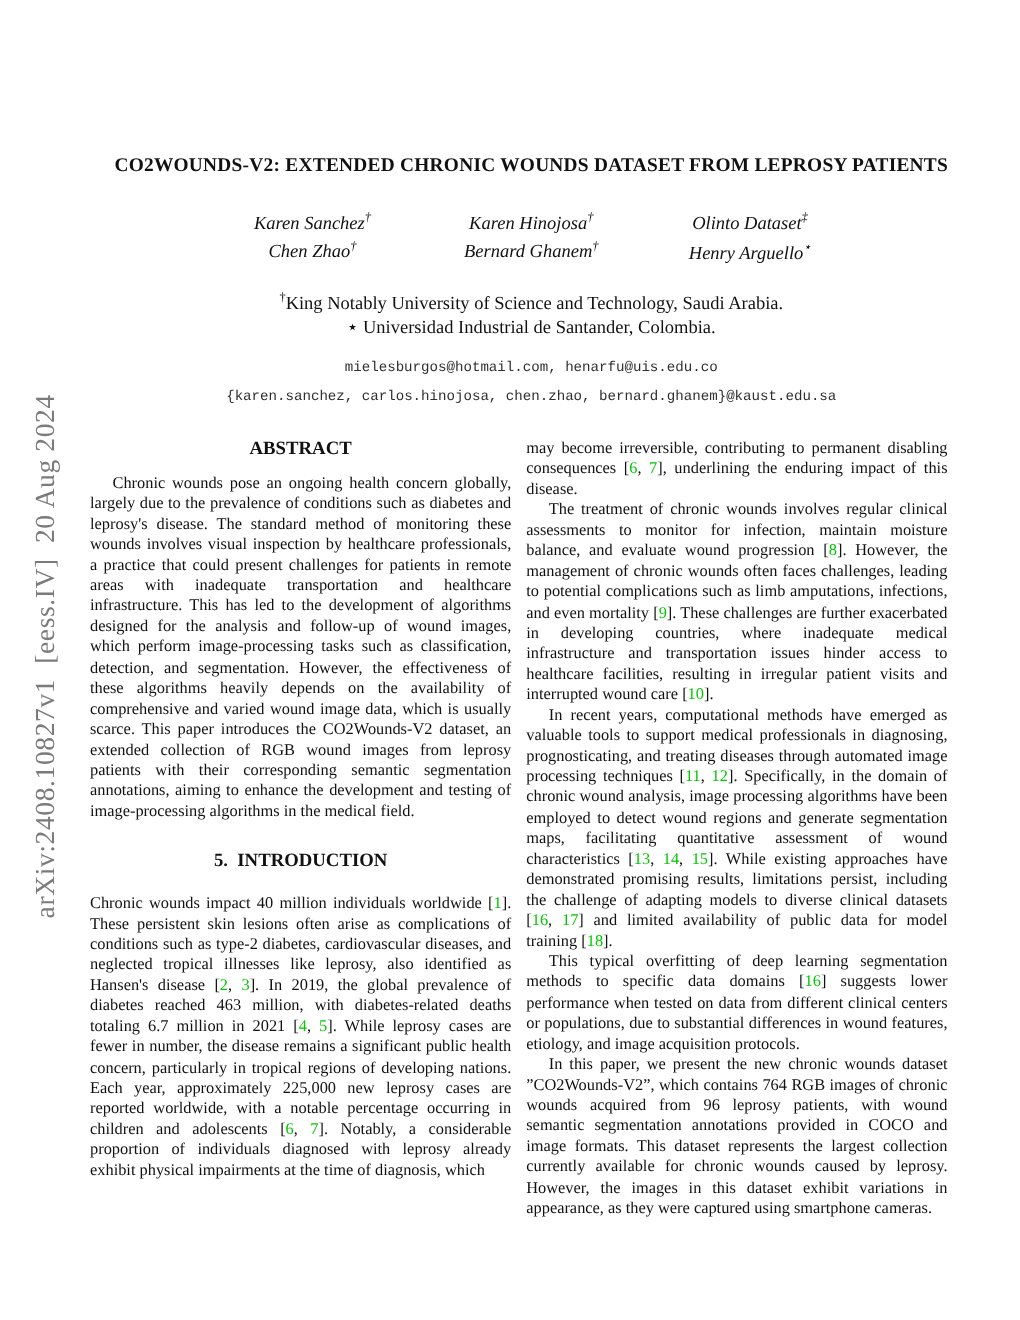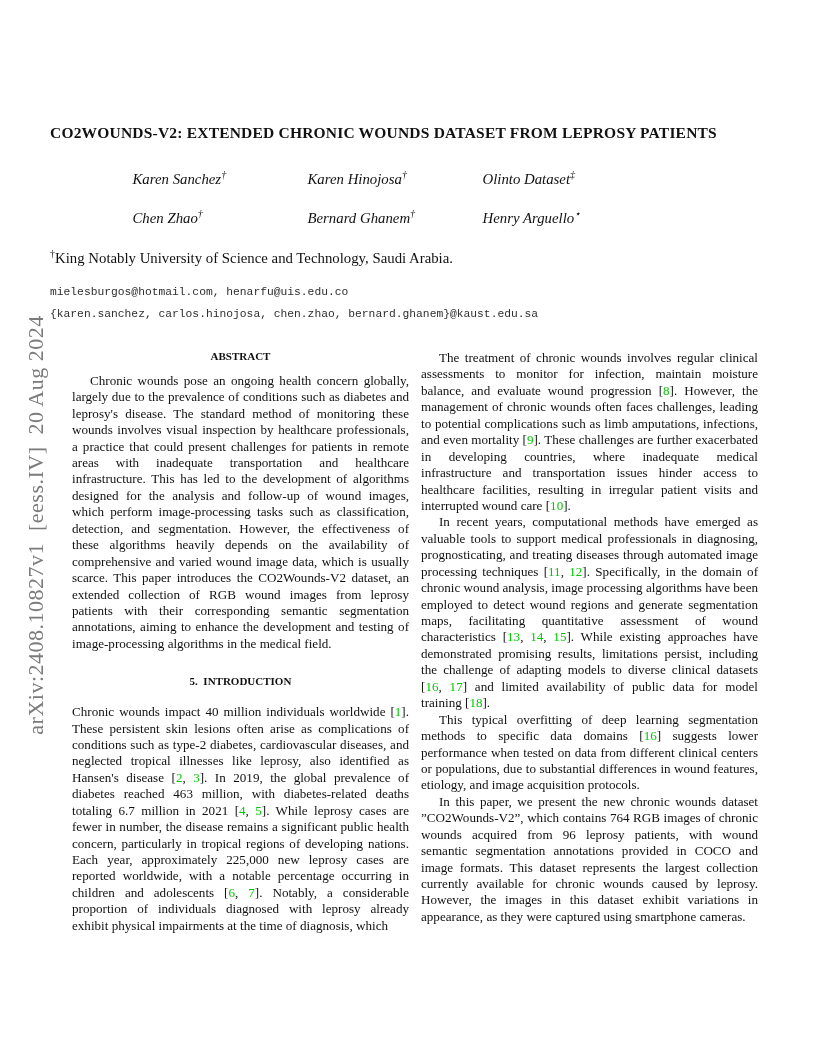--- a/index.html
+++ b/index.html
@@ -22,36 +22,37 @@
     transform-origin: center center;
     white-space: pre;
     font-family: "Liberation Serif", serif;
     font-size: 22px;
     color: #7b7b7b;
     letter-spacing: 0.5px;
   }
   
   .header {
     position: absolute;
-    left: 50px;
+    left: 80px;
     top: 124px;
     width: 690px;
+    text-align: center;
   }
   .paper-title {
     font-size: 15.5px;
     font-weight: bold;
     letter-spacing: 0.2px;
     line-height: 1.15;
   }
   .authors {
     margin-top: 27px;
     display: grid;
     grid-template-columns: repeat(3, 175px);
     justify-content: center;
-    row-gap: 20px;
+    row-gap: 4px;
     font-style: italic;
     font-size: 14.8px;
   }
   .author { white-space: nowrap; }
   .author sup, .affil sup { font-size: 10px; }
   .affiliations {
     margin-top: 21px;
     font-size: 14.8px;
     line-height: 1.28;
   }
@@ -71,21 +72,21 @@
     line-height: 1.256;
     text-align: justify;
     hyphens: auto;
     -webkit-hyphens: auto;
   }
   .col-left  { left: 72px; }
   .col-right { left: 421px; }
   .sec-heading {
     text-align: center;
     font-weight: bold;
-    font-size: 11px;
+    font-size: 15px;
     white-space: pre-wrap;
   }
   .abstract-heading { margin-bottom: 9px; }
   .intro-heading { margin-top: 23px; margin-bottom: 15px; }
   p { margin: 0; }
   .indent { text-indent: 18px; }
   .index-terms { margin-top: 7px; text-indent: 18px; }
   .index-terms .it-label { font-weight: bold; font-style: italic; }
   .cite { color: #00C800; }
 </style>
@@ -103,35 +104,37 @@
       <span class="author"><span>Karen Sanchez</span><sup>†</sup></span>
       <span class="author"><span>Karen Hinojosa</span><sup>†</sup></span>
       <span class="author"><span>Olinto Dataset</span><sup>‡</sup></span>
       <span class="author"><span>Chen Zhao</span><sup>†</sup></span>
       <span class="author"><span>Bernard Ghanem</span><sup>†</sup></span>
       <span class="author"><span>Henry Arguello</span><sup>⋆</sup></span>
     </div>
 
     <div class="affiliations">
       <div class="affil"><sup>†</sup><span>King Notably University of Science and Technology, Saudi Arabia.</span></div>
+      <div class="affil"><span>⋆ </span><span>Universidad Industrial de Santander, Colombia.</span></div>
     </div>
 
     <div class="emails">
       <div>mielesburgos@hotmail.com, henarfu@uis.edu.co</div>
       <div>{karen.sanchez, carlos.hinojosa, chen.zhao, bernard.ghanem}@kaust.edu.sa</div>
     </div>
   </div>
 
   <div class="col col-left">
     <div class="sec-heading abstract-heading">ABSTRACT</div>
     <p class="indent">Chronic wounds pose an ongoing health concern globally, largely due to the prevalence of conditions such as diabetes and leprosy's disease. The standard method of monitoring these wounds involves visual inspection by healthcare professionals, a practice that could present challenges for patients in remote areas with inadequate transportation and healthcare infrastructure. This has led to the development of algorithms designed for the analysis and follow-up of wound images, which perform image-processing tasks such as classification, detection, and segmentation. However, the effectiveness of these algorithms heavily depends on the availability of comprehensive and varied wound image data, which is usually scarce. This paper introduces the CO2Wounds-V2 dataset, an extended collection of RGB wound images from leprosy patients with their corresponding semantic segmentation annotations, aiming to enhance the development and testing of image-processing algorithms in the medical field.</p>
     <div class="sec-heading intro-heading">5.  INTRODUCTION</div>
     <p>Chronic wounds impact 40 million individuals worldwide [<span class="cite">1</span>]. These persistent skin lesions often arise as complications of conditions such as type-2 diabetes, cardiovascular diseases, and neglected tropical illnesses like leprosy, also identified as Hansen's disease [<span class="cite">2</span>, <span class="cite">3</span>]. In 2019, the global prevalence of diabetes reached 463 million, with diabetes-related deaths totaling 6.7 million in 2021 [<span class="cite">4</span>, <span class="cite">5</span>]. While leprosy cases are fewer in number, the disease remains a significant public health concern, particularly in tropical regions of developing nations. Each year, approximately 225,000 new leprosy cases are reported worldwide, with a notable percentage occurring in children and adolescents [<span class="cite">6</span>, <span class="cite">7</span>]. Notably, a considerable proportion of individuals diagnosed with leprosy already exhibit physical impairments at the time of diagnosis, which</p>
   </div>
 
   <div class="col col-right">
+    <p>may become irreversible, contributing to permanent disabling consequences [<span class="cite">6</span>, <span class="cite">7</span>], underlining the enduring impact of this disease.</p>
     <p class="indent">The treatment of chronic wounds involves regular clinical assessments to monitor for infection, maintain moisture balance, and evaluate wound progression [<span class="cite">8</span>]. However, the management of chronic wounds often faces challenges, leading to potential complications such as limb amputations, infections, and even mortality [<span class="cite">9</span>]. These challenges are further exacerbated in developing countries, where inadequate medical infrastructure and transportation issues hinder access to healthcare facilities, resulting in irregular patient visits and interrupted wound care [<span class="cite">10</span>].</p>
     <p class="indent">In recent years, computational methods have emerged as valuable tools to support medical professionals in diagnosing, prognosticating, and treating diseases through automated image processing techniques [<span class="cite">11</span>, <span class="cite">12</span>]. Specifically, in the domain of chronic wound analysis, image processing algorithms have been employed to detect wound regions and generate segmentation maps, facilitating quantitative assessment of wound characteristics [<span class="cite">13</span>, <span class="cite">14</span>, <span class="cite">15</span>]. While existing approaches have demonstrated promising results, limitations persist, including the challenge of adapting models to diverse clinical datasets [<span class="cite">16</span>, <span class="cite">17</span>] and limited availability of public data for model training [<span class="cite">18</span>].</p>
     <p class="indent">This typical overfitting of deep learning segmentation methods to specific data domains [<span class="cite">16</span>] suggests lower performance when tested on data from different clinical centers or populations, due to substantial differences in wound features, etiology, and image acquisition protocols.</p>
     <p class="indent">In this paper, we present the new chronic wounds dataset ”CO2Wounds-V2”, which contains 764 RGB images of chronic wounds acquired from 96 leprosy patients, with wound semantic segmentation annotations provided in COCO and image formats. This dataset represents the largest collection currently available for chronic wounds caused by leprosy. However, the images in this dataset exhibit variations in appearance, as they were captured using smartphone cameras.</p>
   </div>
 
 </div>
 
 </body></html>

